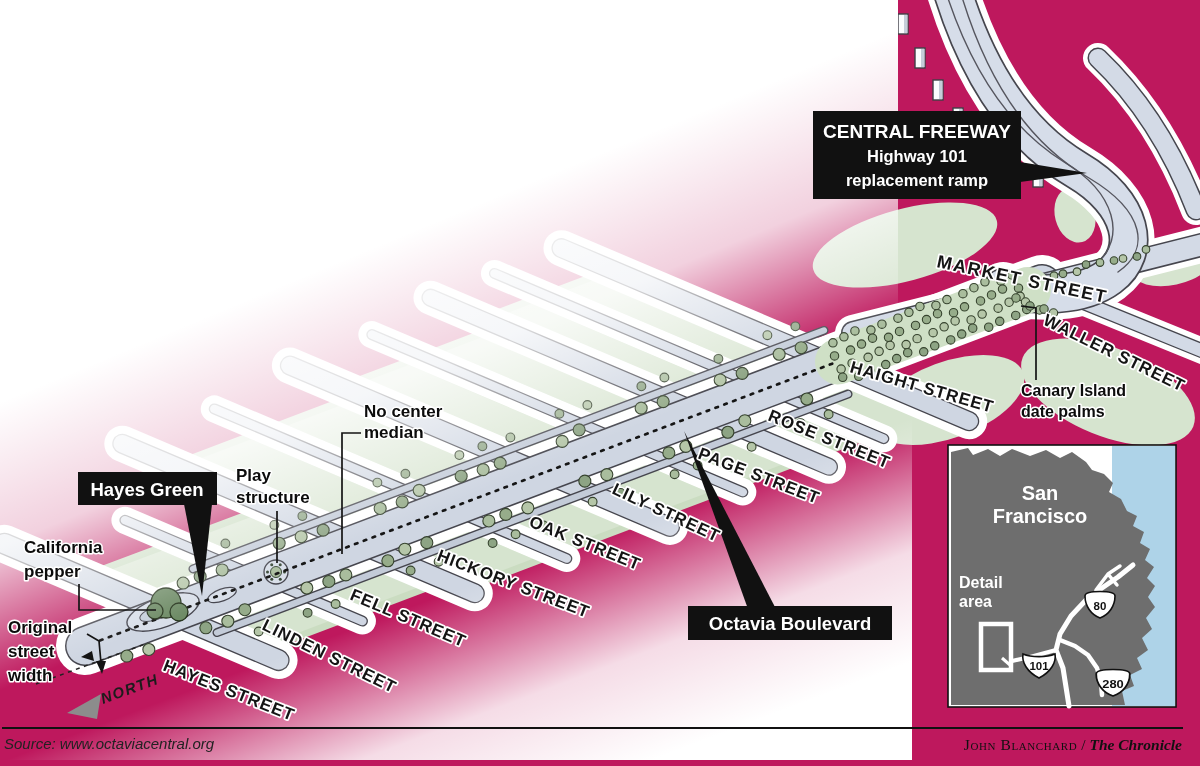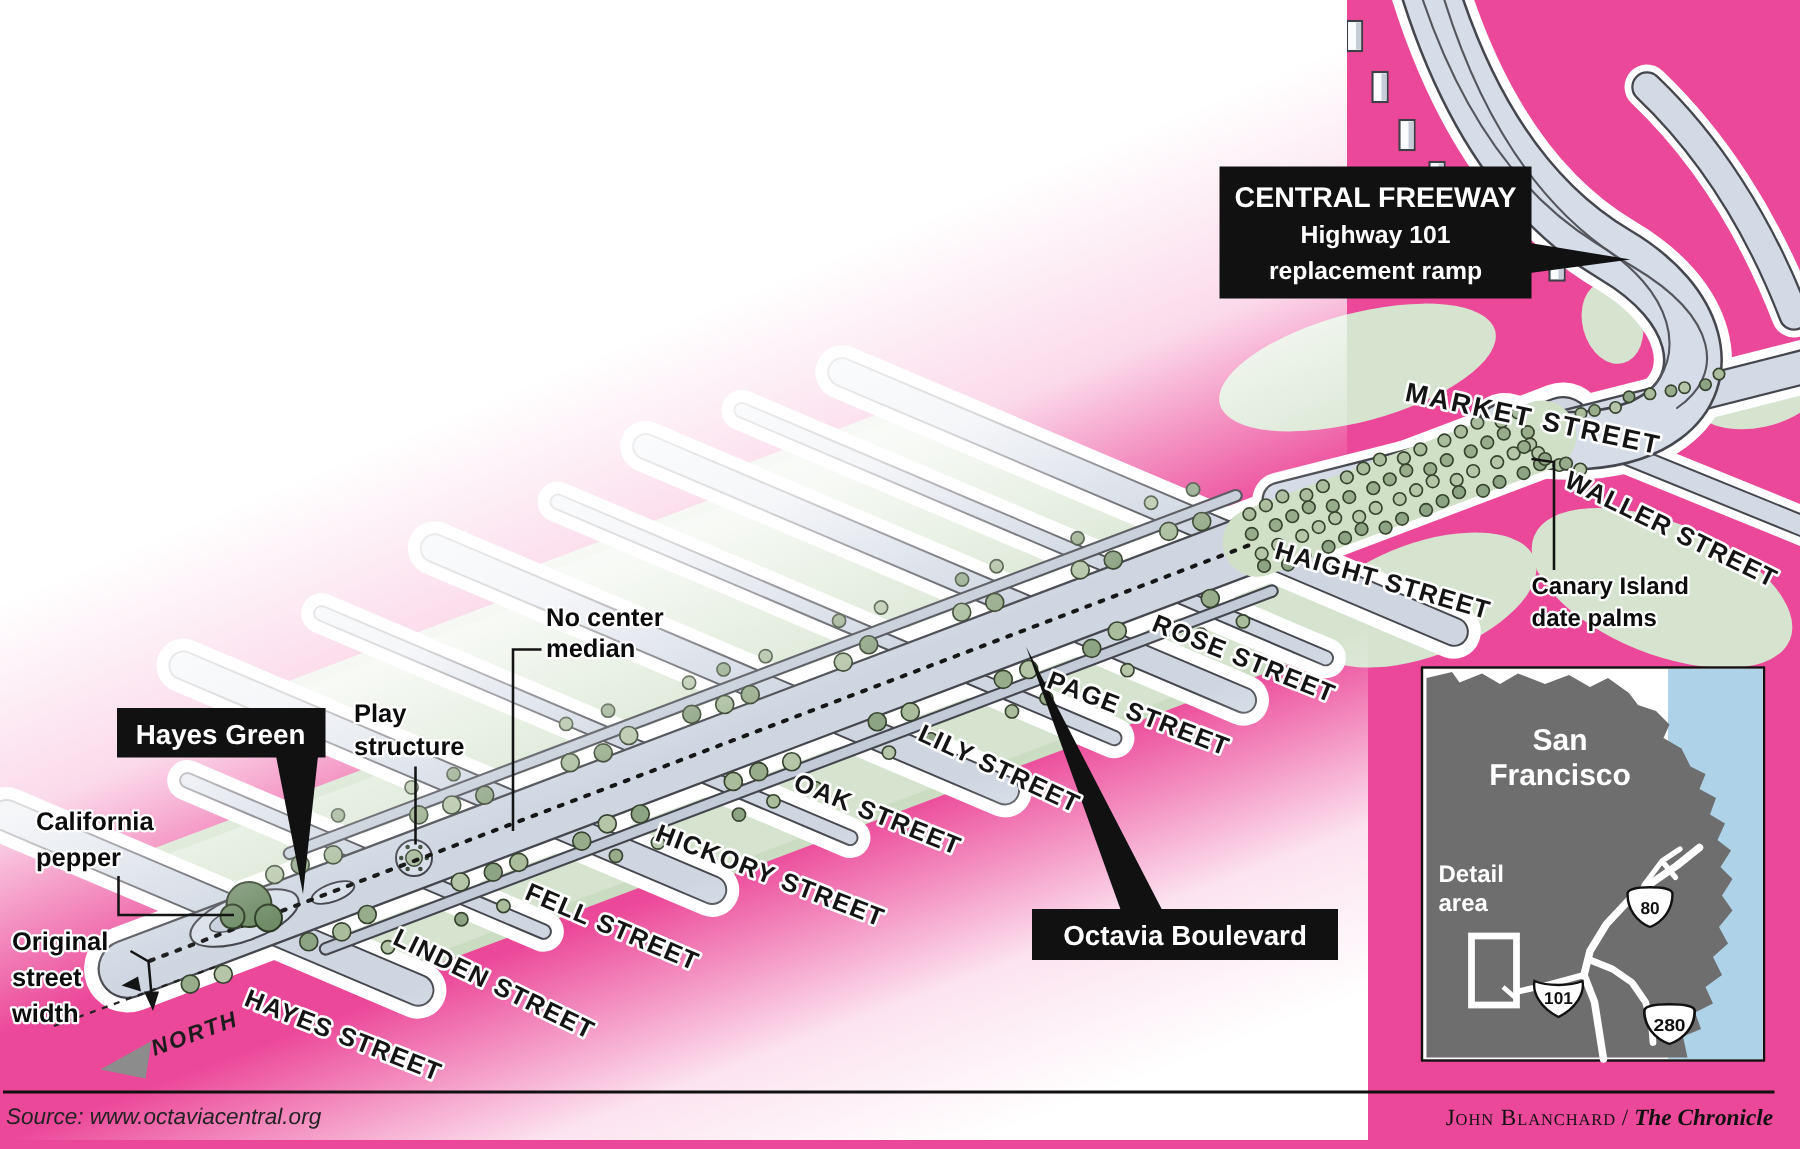--- a/index.html
+++ b/index.html
@@ -1,16 +1,16 @@
 <!DOCTYPE html>
 <html><head>
 <meta charset="utf-8">
 <style>
   html,body{margin:0;padding:0;background:#fff;}
-  .stage{position:relative;width:1200px;height:766px;background:#ec4899;overflow:hidden;
+  .stage{position:relative;width:1200px;height:766px;background:#be185d;overflow:hidden;
          font-family:"Liberation Sans",sans-serif;}
   svg{display:block}
   text{font-family:"Liberation Sans",sans-serif;}
   .street{font-weight:bold;font-size:17px;letter-spacing:.9px;fill:#141414;
           paint-order:stroke;stroke:#ffffff;stroke-width:3.4px;stroke-linejoin:round;}
   .street-big{font-size:18px;letter-spacing:1.6px;}
   .ann{font-weight:bold;font-size:17px;fill:#0c0c0c;
        paint-order:stroke;stroke:#ffffff;stroke-width:3px;stroke-linejoin:round;}
   .ann-sm{font-size:16px;}
   .cf1{font-weight:bold;font-size:19px;fill:#ffffff;text-anchor:middle;}

